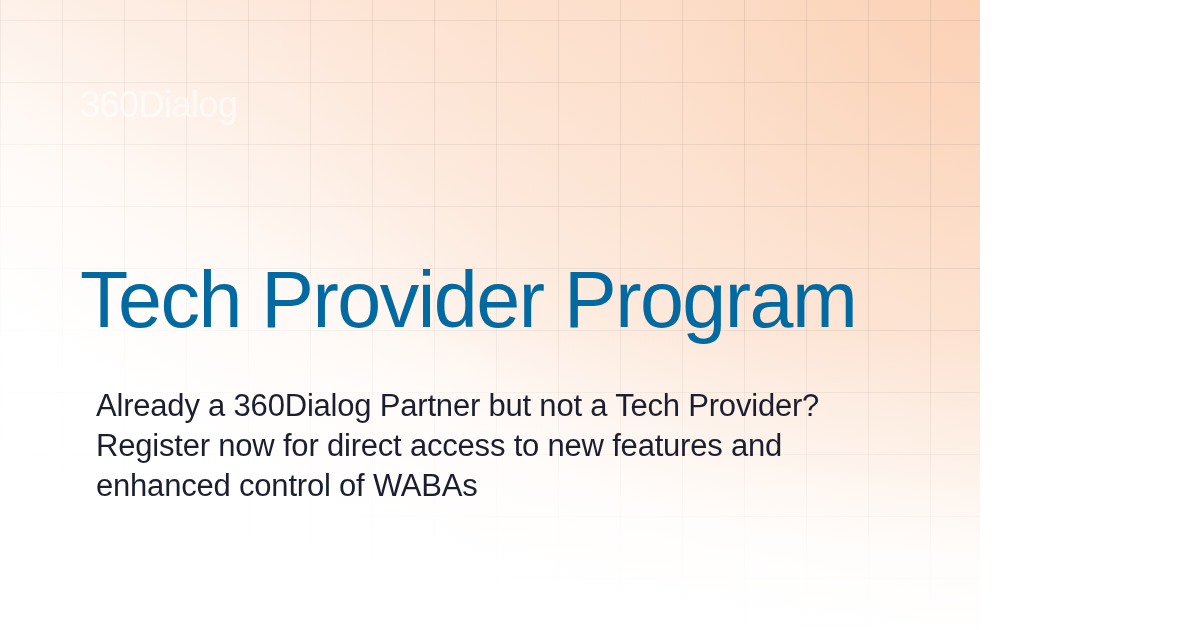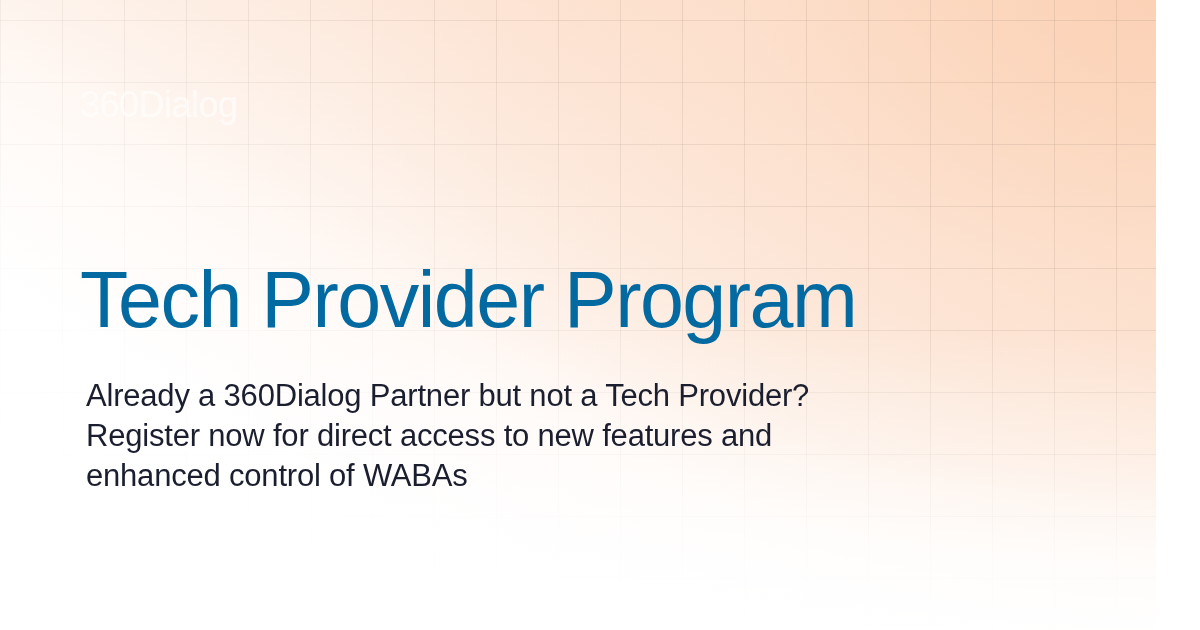--- a/index.html
+++ b/index.html
@@ -4,21 +4,21 @@
 <title>Tech Provider Program</title>
 <style>
   html, body {
     margin: 0;
     padding: 0;
     background: #ffffff;
   }
 
   .og-card {
     position: relative;
-    width: 1156px;
+    width: 980px;
     height: 630px;
     overflow: hidden;
     background: #ffffff;
     font-family: "Liberation Sans", "DejaVu Sans", sans-serif;
     -webkit-font-smoothing: antialiased;
   }
 
   
 
   
@@ -129,21 +129,21 @@
     margin: 0;
     font-size: 79px;
     line-height: 96px;
     font-weight: 400;
     letter-spacing: -1.5px;
     color: #0369a1;
     white-space: nowrap;
   }
 
   .subhead {
-    margin: 6px;
+    margin: 16px;
     padding-top: 22px;
     max-width: 770px;
     font-size: 31px;
     line-height: 40px;
     font-weight: 400;
     letter-spacing: -0.2px;
     color: #1a1e2e;
   }
 </style>
 </head>

